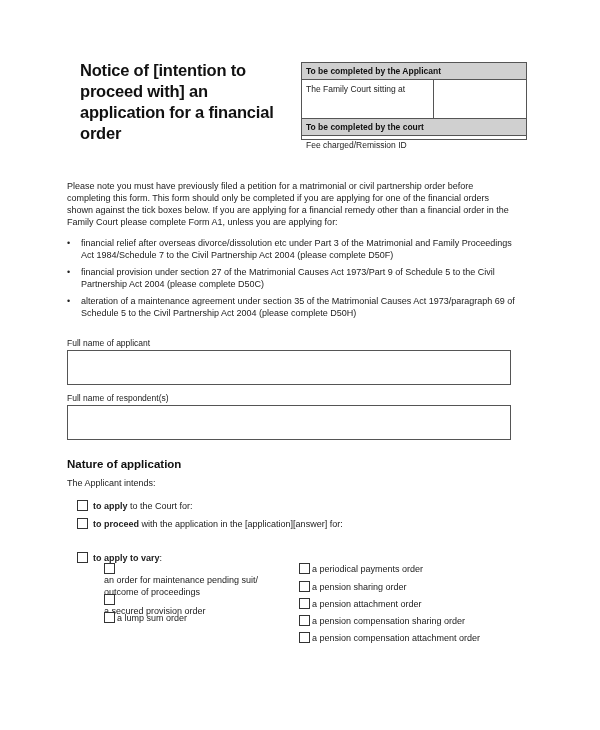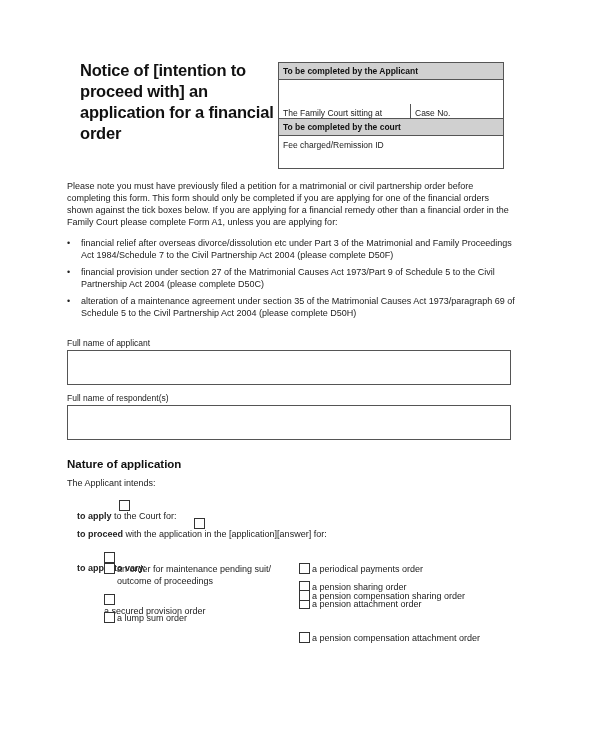--- a/index.html
+++ b/index.html
@@ -8,28 +8,28 @@
     .page { position: absolute; left: 0; top: 0; width: 600px; height: 730px; }
 
     .title {
       position: absolute; left: 80px; top: 60px; width: 210px;
       font-family: "Liberation Sans", sans-serif;
       font-weight: bold; font-size: 16.5px; line-height: 21px; color: #111;
       letter-spacing: -0.2px;
     }
 
     .court-box {
-      position: absolute; left: 278px; top: 62px; width: 226px; height: 107px;
+      position: absolute; left: 301px; top: 62px; width: 226px; height: 78px;
       border: 1px solid #555;
     }
     .cb-head {
       background: #d0d0d0; height: 17px; border-bottom: 1px solid #555;
       font-size: 8.5px; font-weight: bold; padding: 3px 0 0 4px; color: #111;
     }
-    .cb-row1 { height: 39px; display: flex; border-bottom: 1px solid #555; align-items: flex-end; }
+    .cb-row1 { height: 39px; display: flex; border-bottom: 1px solid #555; }
     .cb-cell { font-size: 8.5px; padding: 4px 0 0 4px; color: #222; }
     .cb-cell.left { width: 132px; border-right: 1px solid #555; }
     .cb-cell.right { flex: 1; }
     .cb-row2 { height: 31px; font-size: 8.5px; padding: 4px 0 0 4px; color: #222; }
 
     .intro {
       position: absolute; left: 67px; top: 180px; width: 450px;
       font-size: 9px; line-height: 12px; color: #222;
     }
     .bullets { position: absolute; left: 67px; top: 237px; width: 450px; font-size: 9px; line-height: 12px; color: #222; }
@@ -41,21 +41,21 @@
       position: absolute; left: 67px; width: 444px; height: 35px;
       border: 1px solid #555; background: #fff;
     }
 
     .section-title {
       position: absolute; left: 67px; top: 458px;
       font-weight: bold; font-size: 11.5px; color: #111;
     }
     .intends { position: absolute; left: 67px; top: 478px; font-size: 9px; color: #222; }
 
-    .cb-line { position: absolute; display: flex; align-items: center; font-size: 9px; color: #222; flex-direction: column; }
+    .cb-line { position: absolute; display: flex; align-items: center; font-size: 9px; color: #222; }
     .checkbox {
       width: 11px; height: 11px; border: 1px solid #333; background: #fff;
       flex-shrink: 0; margin-right: 5px;
     }
     .cb-line b { font-weight: bold; }
 
     .opt { position: absolute; display: flex; align-items: flex-start; font-size: 9px; line-height: 12px; color: #222; }
     .opt .checkbox { margin-right: 2px; margin-top: 0px; }
     .opt .small { font-size: 7.5px; display: block; }
   </style>
@@ -63,21 +63,20 @@
 <body>
 
 <div class="page">
 
   <div class="title">Notice of [intention to proceed with] an application for a financial order</div>
 
   <div class="court-box">
     <div class="cb-head">To be completed by the Applicant</div>
     <div class="cb-row1">
       <div class="cb-cell left">The Family Court sitting at</div>
-      <div class="cb-cell right">Case No.</div>
     </div>
     <div class="cb-head">To be completed by the court</div>
     <div class="cb-row2">Fee charged/Remission ID</div>
   </div>
 
   <div class="intro">Please note you must have previously filed a petition for a matrimonial or civil partnership order before completing this form. This form should only be completed if you are applying for one of the financial orders shown against the tick boxes below. If you are applying for a financial remedy other than a financial order in the Family Court please complete Form A1, unless you are applying for:</div>
 
   <div class="bullets">
     <div class="bullet">
       <span class="dot">•</span>
@@ -108,21 +107,21 @@
   </div>
   <div class="cb-line" style="left:77px; top:518px;">
     <span class="checkbox"></span>
     <span><b>to proceed</b><span> with the application in the [application][answer] for:</span></span>
   </div>
   <div class="cb-line" style="left:77px; top:552px;">
     <span class="checkbox"></span>
     <span><b>to apply to vary</b><span>:</span></span>
   </div>
 
-  <div class="opt" style="left:104px; top:563px;">
+  <div class="opt" style="left:104px; top:563px;flex-direction:column;">
     <span class="checkbox"></span>
     <span><span>an order for maintenance pending suit/</span><br><span>outcome of proceedings</span></span>
   </div>
   <div class="opt" style="left:104px; top:594px;flex-direction:column;">
     <span class="checkbox"></span>
     <span>a secured provision order</span>
   </div>
   <div class="opt" style="left:104px; top:612px;">
     <span class="checkbox"></span>
     <span>a lump sum order</span>
@@ -133,21 +132,21 @@
     <span>a periodical payments order</span>
   </div>
   <div class="opt" style="left:299px; top:581px;">
     <span class="checkbox"></span>
     <span>a pension sharing order</span>
   </div>
   <div class="opt" style="left:299px; top:598px;text-align:right;">
     <span class="checkbox"></span>
     <span>a pension attachment order</span>
   </div>
-  <div class="opt" style="left:299px; top:590px;">
+  <div class="opt" style="left:299px; top:615px;">
     <span class="checkbox"></span>
     <span>a pension compensation sharing order</span>
   </div>
   <div class="opt" style="left:299px; top:632px;">
     <span class="checkbox"></span>
     <span>a pension compensation attachment order</span>
   </div>
 
 </div>
 

